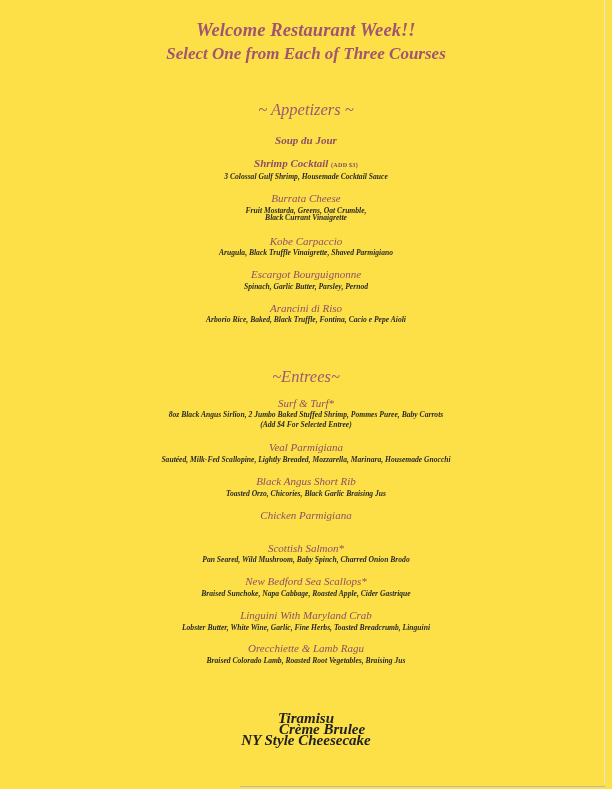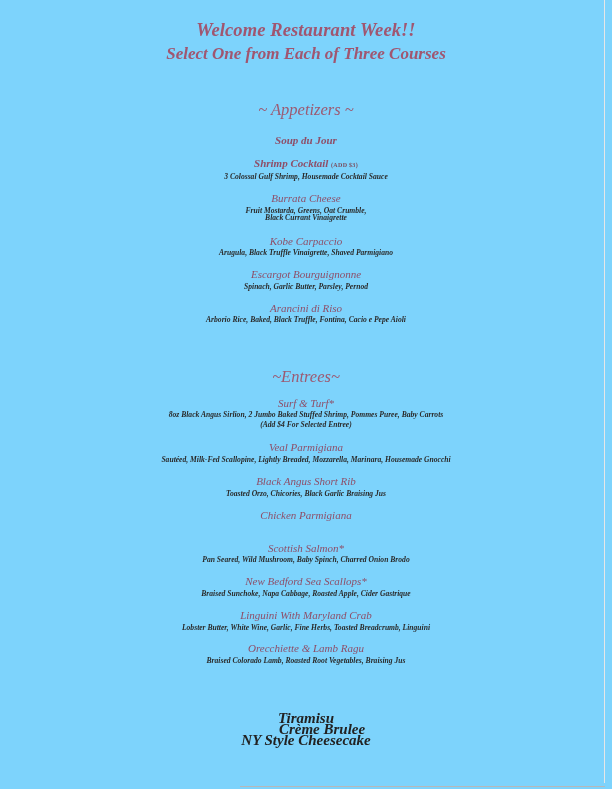--- a/index.html
+++ b/index.html
@@ -11,21 +11,21 @@
       width: 612px;
       height: 789px;
       position: relative;
       overflow: hidden;
       font-family: "DejaVu Serif", "Liberation Serif", serif;
     }
     .page {
       position: absolute;
       left: 0; top: 0;
       width: 612px; height: 789px;
-      background: #7dd3fc;
+      background: #fde047;
     }
     .edge-right {
       position: absolute;
       left: 604px; top: 0;
       width: 1px; height: 783px;
       background: #e6e6e6;
     }
     .edge-bottom {
       position: absolute;
       left: 240px; top: 786px;

